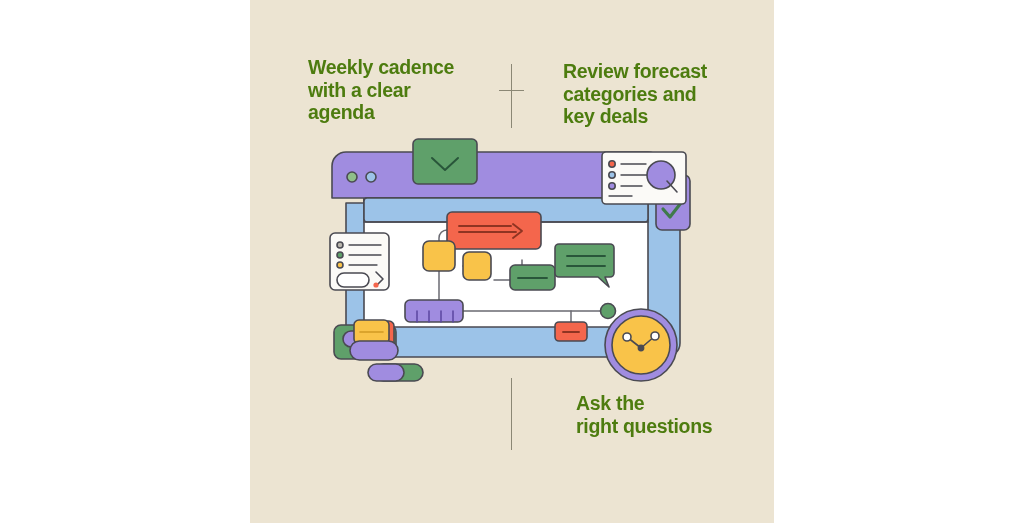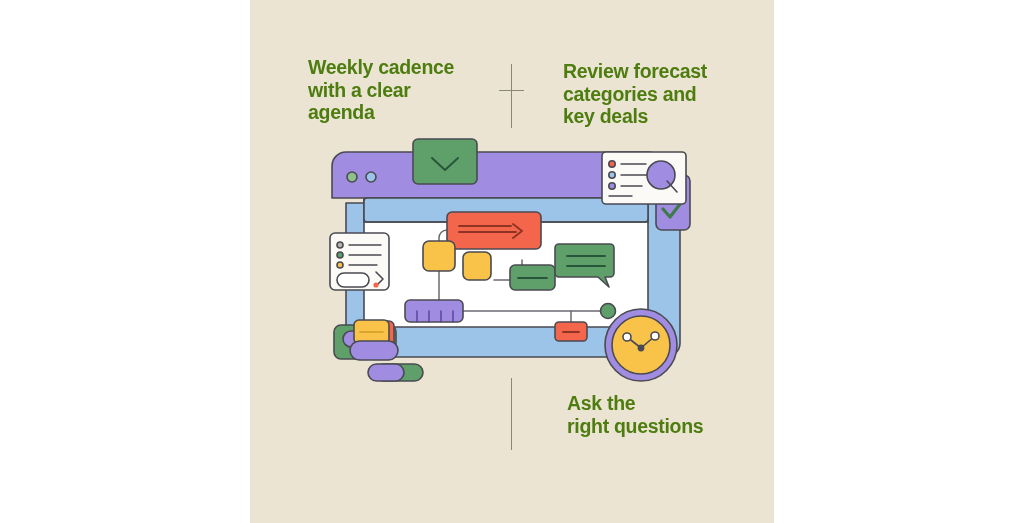--- a/index.html
+++ b/index.html
@@ -36,21 +36,21 @@
     font-weight: bold;
     font-size: 19.5px;
     line-height: 22.5px;
     letter-spacing: -0.3px;
     color: #4d7c0f;
     white-space: pre-line;
   }
   .cap-tl { left: 58px;  top: 56px;  width: 210px; }
   .cap-tr { left: 313px; top: 60px;  width: 200px; }
   .cap-bl { left: 58px;  top: 392px; width: 230px; }
-  .cap-br { left: 317px; top: 392px; width: 200px; }
+  .cap-br { left: 326px; top: 392px; width: 200px; }
 
   
   .divider {
     position: absolute;
     background: #8b8775;
   }
   .div-top-v { left: 261px; top: 64px;  width: 1.4px; height: 64px; }
   .div-top-h { left: 249px; top: 90px;  width: 25px;  height: 1.4px; }
   .div-bot-v { left: 261px; top: 378px; width: 1.4px; height: 72px; }
 

